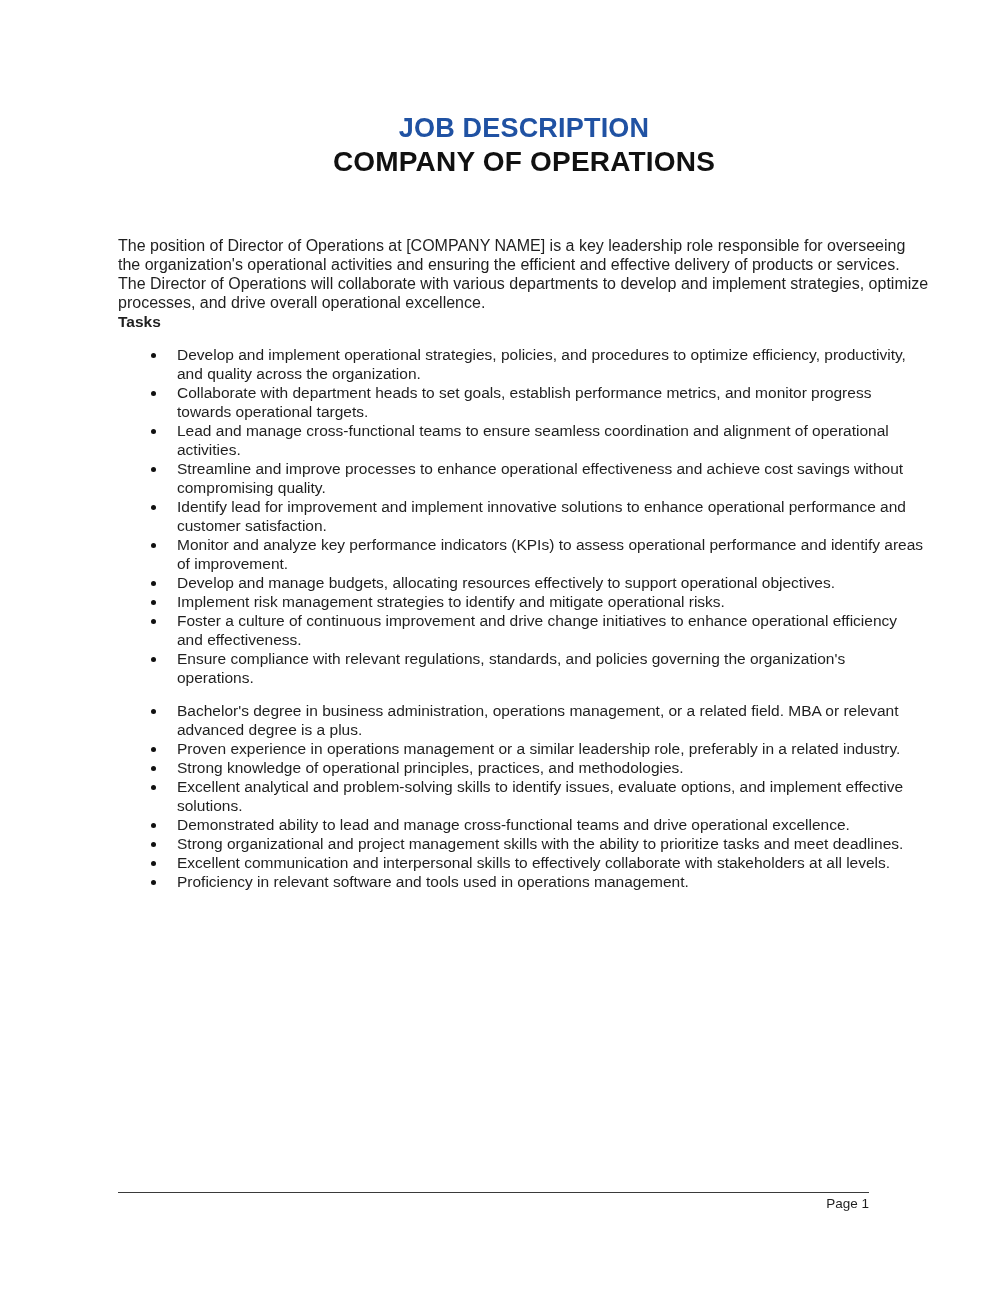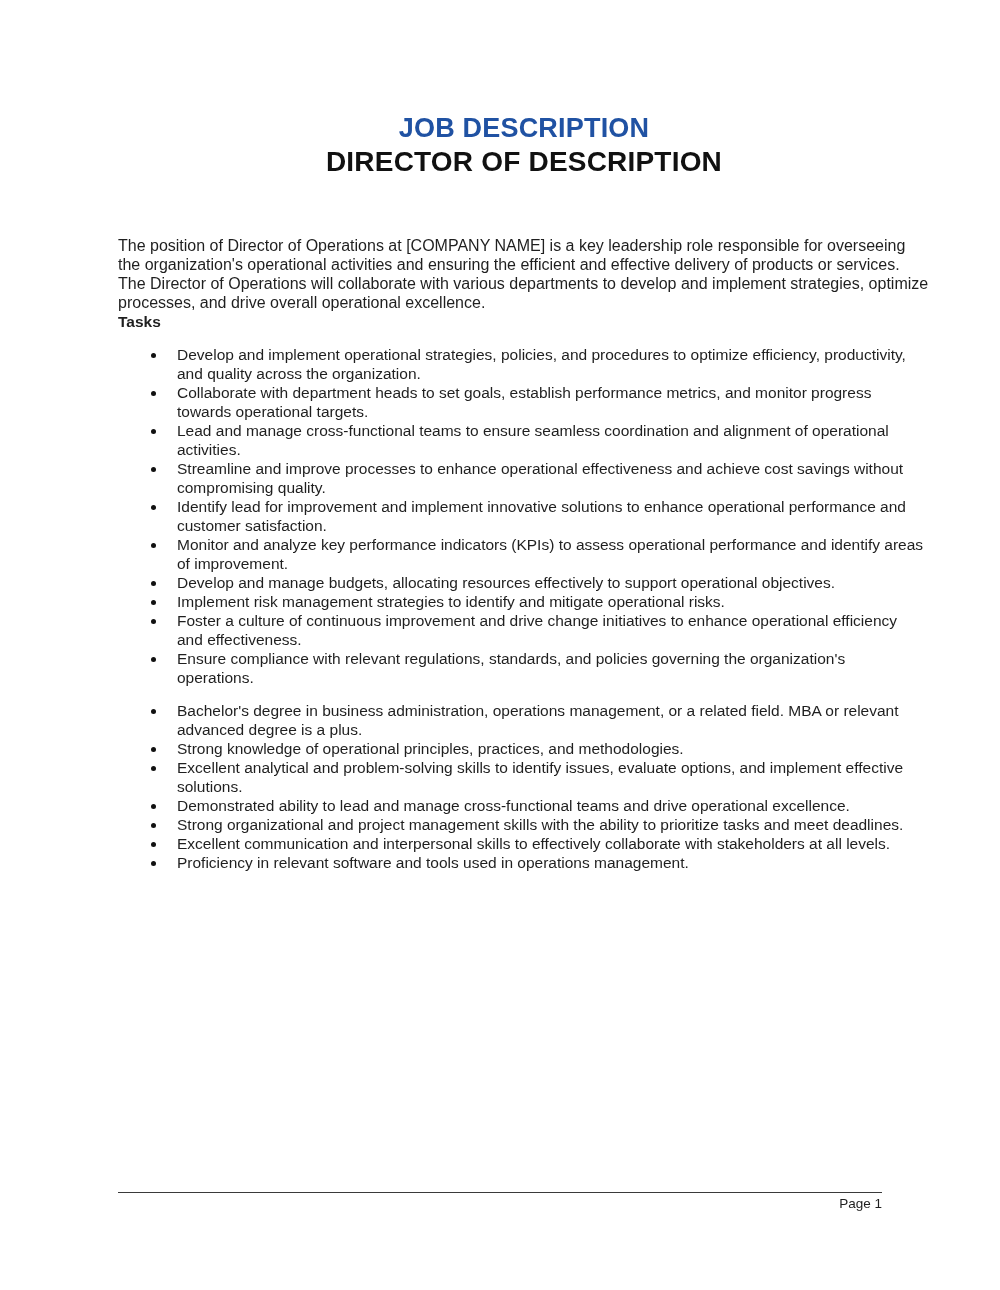--- a/index.html
+++ b/index.html
@@ -68,21 +68,21 @@
     left: -26px;
     top: 7.5px;
     width: 5px;
     height: 5px;
     border-radius: 50%;
     background: #111111;
   }
   .footer {
     position: absolute;
     left: 118px;
-    right: 118px;
+    right: 131px;
     top: 1192px;
   }
   .footer-rule {
     border: none;
     border-top: 1px solid #3a3a3a;
     height: 0;
   }
   .footer-page {
     text-align: right;
     font-size: 13.5px;
@@ -91,21 +91,21 @@
     color: #1F1F1F;
   }
 </style>
 </head>
 <body>
 
 <div class="page">
 
   <h1 class="doc-title">JOB DESCRIPTION</h1>
 
-  <h2 class="doc-subtitle">DIRECTOR OF DESCRIPTION</h2>
+  <h2 class="doc-subtitle">COMPANY OF OPERATIONS</h2>
 
   <p class="intro">The position of Director of Operations at [COMPANY NAME] is a key leadership role responsible for overseeing the organization's operational activities and ensuring the efficient and effective delivery of products or services. The Director of Operations will collaborate with various departments to develop and implement strategies, optimize processes, and drive overall operational excellence.</p>
 
   <h3 class="section-heading">Tasks</h3>
 
   <ul class="bullet-list">
       <li>Develop and implement operational strategies, policies, and procedures to optimize efficiency, productivity, and quality across the organization.</li>
       <li>Collaborate with department heads to set goals, establish performance metrics, and monitor progress towards operational targets.</li>
       <li>Lead and manage cross-functional teams to ensure seamless coordination and alignment of operational activities.</li>
       <li>Streamline and improve processes to enhance operational effectiveness and achieve cost savings without compromising quality.</li>
@@ -113,20 +113,21 @@
       <li>Monitor and analyze key performance indicators (KPIs) to assess operational performance and identify areas of improvement.</li>
       <li>Develop and manage budgets, allocating resources effectively to support operational objectives.</li>
       <li>Implement risk management strategies to identify and mitigate operational risks.</li>
       <li>Foster a culture of continuous improvement and drive change initiatives to enhance operational efficiency and effectiveness.</li>
       <li>Ensure compliance with relevant regulations, standards, and policies governing the organization's operations.</li>
     </ul>
 
 
   <ul class="bullet-list">
       <li>Bachelor's degree in business administration, operations management, or a related field. MBA or relevant advanced degree is a plus.</li>
+      <li>Proven experience in operations management or a similar leadership role, preferably in a related industry.</li>
       <li>Strong knowledge of operational principles, practices, and methodologies.</li>
       <li>Excellent analytical and problem-solving skills to identify issues, evaluate options, and implement effective solutions.</li>
       <li>Demonstrated ability to lead and manage cross-functional teams and drive operational excellence.</li>
       <li>Strong organizational and project management skills with the ability to prioritize tasks and meet deadlines.</li>
       <li>Excellent communication and interpersonal skills to effectively collaborate with stakeholders at all levels.</li>
       <li>Proficiency in relevant software and tools used in operations management.</li>
     </ul>
 
   <div class="footer">
     <hr class="footer-rule">

